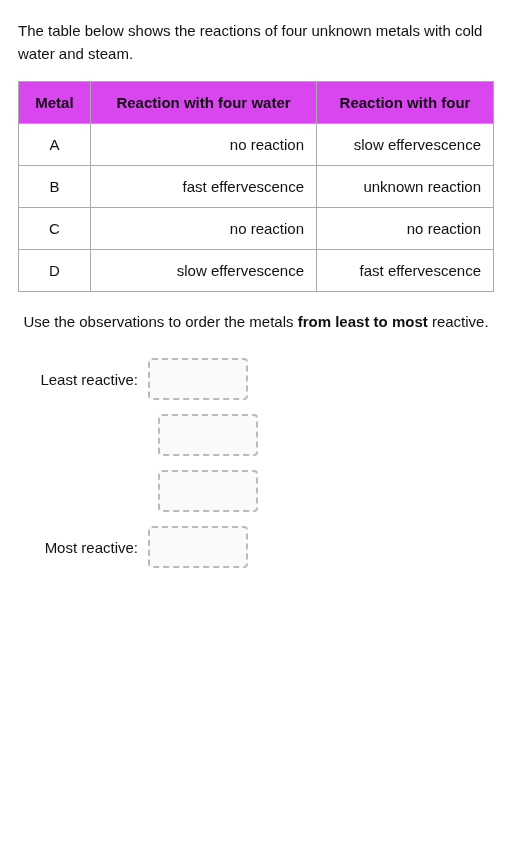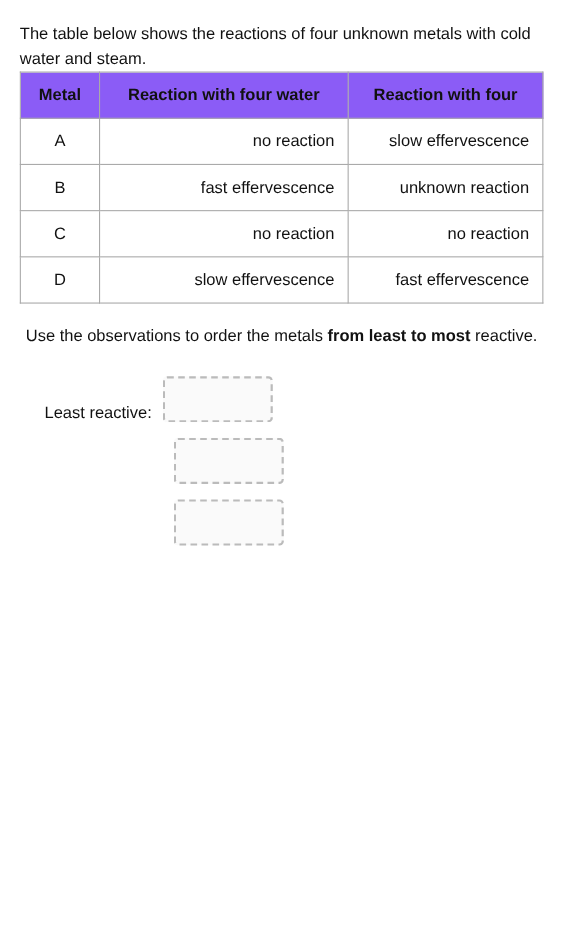--- a/index.html
+++ b/index.html
@@ -12,39 +12,40 @@
       font-family: Arial, sans-serif;
       font-size: 15px;
       background: #ffffff;
       width: 512px;
       min-height: 850px;
       padding: 20px 18px;
       color: #111;
     }
 
     .intro-text {
+      margin-bottom: 16px;
       line-height: 1.5;
     }
 
     table {
       width: 100%;
       border-collapse: collapse;
       margin-bottom: 18px;
     }
 
     th, td {
       border: 1px solid #aaa;
       padding: 10px 12px;
       text-align: right;
       vertical-align: middle;
       line-height: 1.4;
     }
 
     thead th {
-      background: #8b5cf6;
+      background: #d946ef;
       font-weight: bold;
       text-align: center;
     }
 
     thead th:first-child {
       text-align: center;
     }
 
     tbody td:first-child {
       text-align: center;
@@ -59,21 +60,21 @@
 
     .ordering-section {
       display: flex;
       flex-direction: column;
       align-items: flex-start;
       gap: 0px;
     }
 
     .order-row {
       display: flex;
-      align-items: flex-end;
+      align-items: center;
       margin-bottom: 14px;
     }
 
     .order-label {
       font-size: 15px;
       min-width: 130px;
       text-align: right;
       padding-right: 10px;
     }
 
@@ -140,13 +141,17 @@
   </div>
 
   <div class="order-row-blank">
     <div class="dashed-box"></div>
   </div>
 
   <div class="order-row-blank">
     <div class="dashed-box"></div>
   </div>
 
+  <div class="order-row">
+    <span class="order-label">Most reactive:</span>
+    <div class="dashed-box"></div>
+  </div>
 </div>
 
 </body></html>

